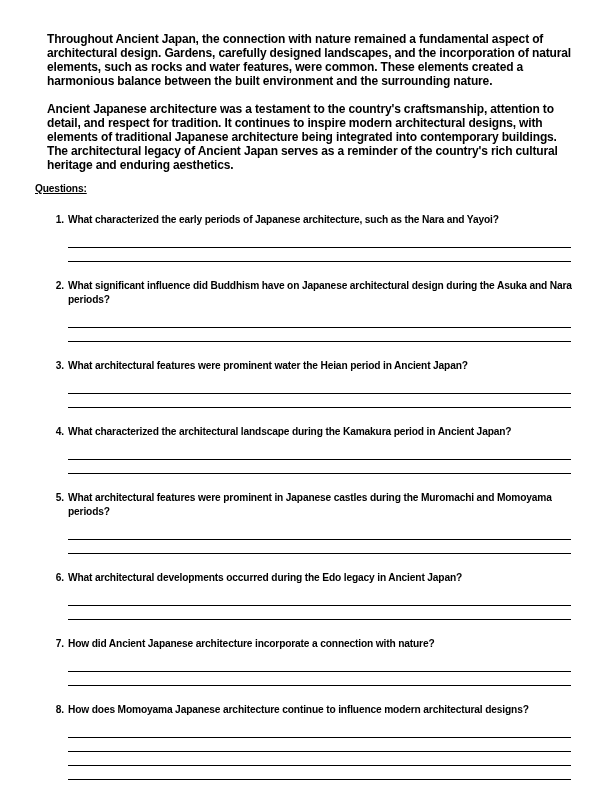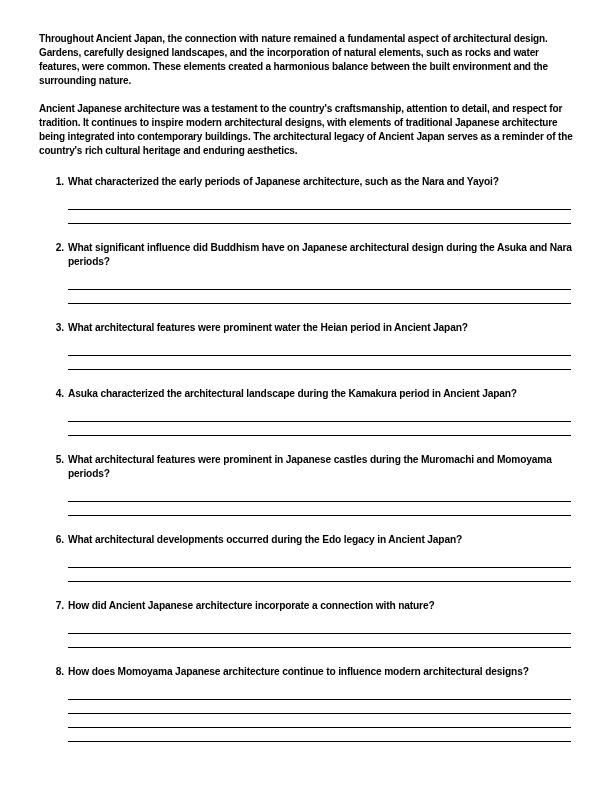--- a/index.html
+++ b/index.html
@@ -22,25 +22,25 @@
     height: 792px;
     background: #ffffff;
   }
   .content {
     position: absolute;
     left: 35px;
     top: 32px;
     width: 540px;
   }
   .para {
-    font-size: 10px;
-    line-height: 14px;
-    font-weight: bold;
-    letter-spacing: -0.15px;
-    margin: 0 0 14px 4px;
+    font-size: 12px;
+    line-height: 14px;
+    font-weight: bold;
+    letter-spacing: -0.15px;
+    margin: 0 0 14px 12px;
     text-align: left;
     word-spacing: 0px;
   }
   .para:last-of-type { margin-bottom: 0; }
 
   .questions-heading {
     font-size: 10.2px;
     line-height: 14px;
     font-weight: bold;
     letter-spacing: -0.15px;
@@ -103,20 +103,23 @@
 </head>
 <body>
 
 <div class="page">
   <div class="content">
 
     <p class="para">Throughout Ancient Japan, the connection with nature remained a fundamental aspect of architectural design. Gardens, carefully designed landscapes, and the incorporation of natural elements, such as rocks and water features, were common. These elements created a harmonious balance between the built environment and the surrounding nature.</p>
 
     <p class="para">Ancient Japanese architecture was a testament to the country's craftsmanship, attention to detail, and respect for tradition. It continues to inspire modern architectural designs, with elements of traditional Japanese architecture being integrated into contemporary buildings. The architectural legacy of Ancient Japan serves as a reminder of the country's rich cultural heritage and enduring aesthetics.</p>
 
+    <div>
+      <span class="questions-heading">Questions:</span>
+    </div>
 
     <ol class="q-list" id="q-list">
         <li class="q-item">
           <div class="q-gap"></div>
           <div class="q-row">
             <span class="q-num">1.</span>
             <div class="q-text">What characterized the early periods of Japanese architecture, such as the Nara and Yayoi?</div>
           </div>
           <div class="answer-lines-spacer"></div>
           <div class="answer-lines">
@@ -145,21 +148,21 @@
           <div class="answer-lines-spacer"></div>
           <div class="answer-lines">
             <div class="answer-line"></div>
             <div class="answer-line"></div>
           </div>
         </li>
         <li class="q-item">
           <div class="q-gap"></div>
           <div class="q-row">
             <span class="q-num">4.</span>
-            <div class="q-text">Asuka characterized the architectural landscape during the Kamakura period in Ancient Japan?</div>
+            <div class="q-text">What characterized the architectural landscape during the Kamakura period in Ancient Japan?</div>
           </div>
           <div class="answer-lines-spacer"></div>
           <div class="answer-lines">
             <div class="answer-line"></div>
             <div class="answer-line"></div>
           </div>
         </li>
         <li class="q-item">
           <div class="q-gap"></div>
           <div class="q-row">

